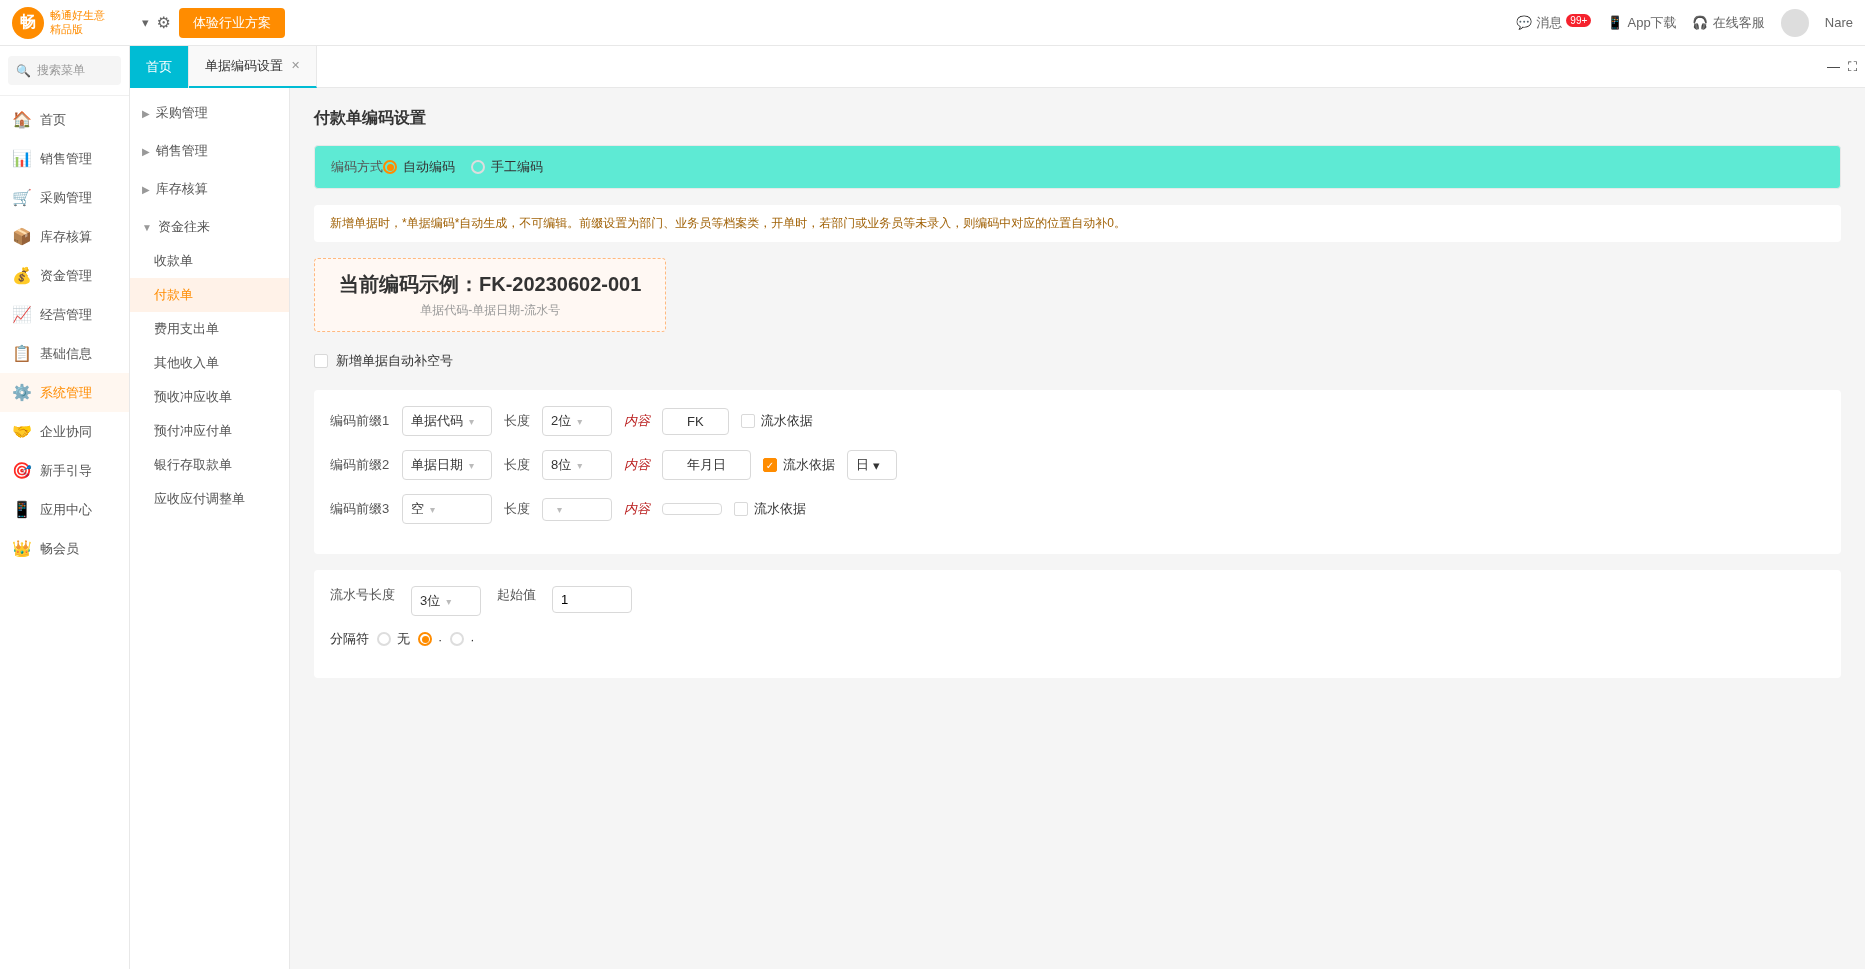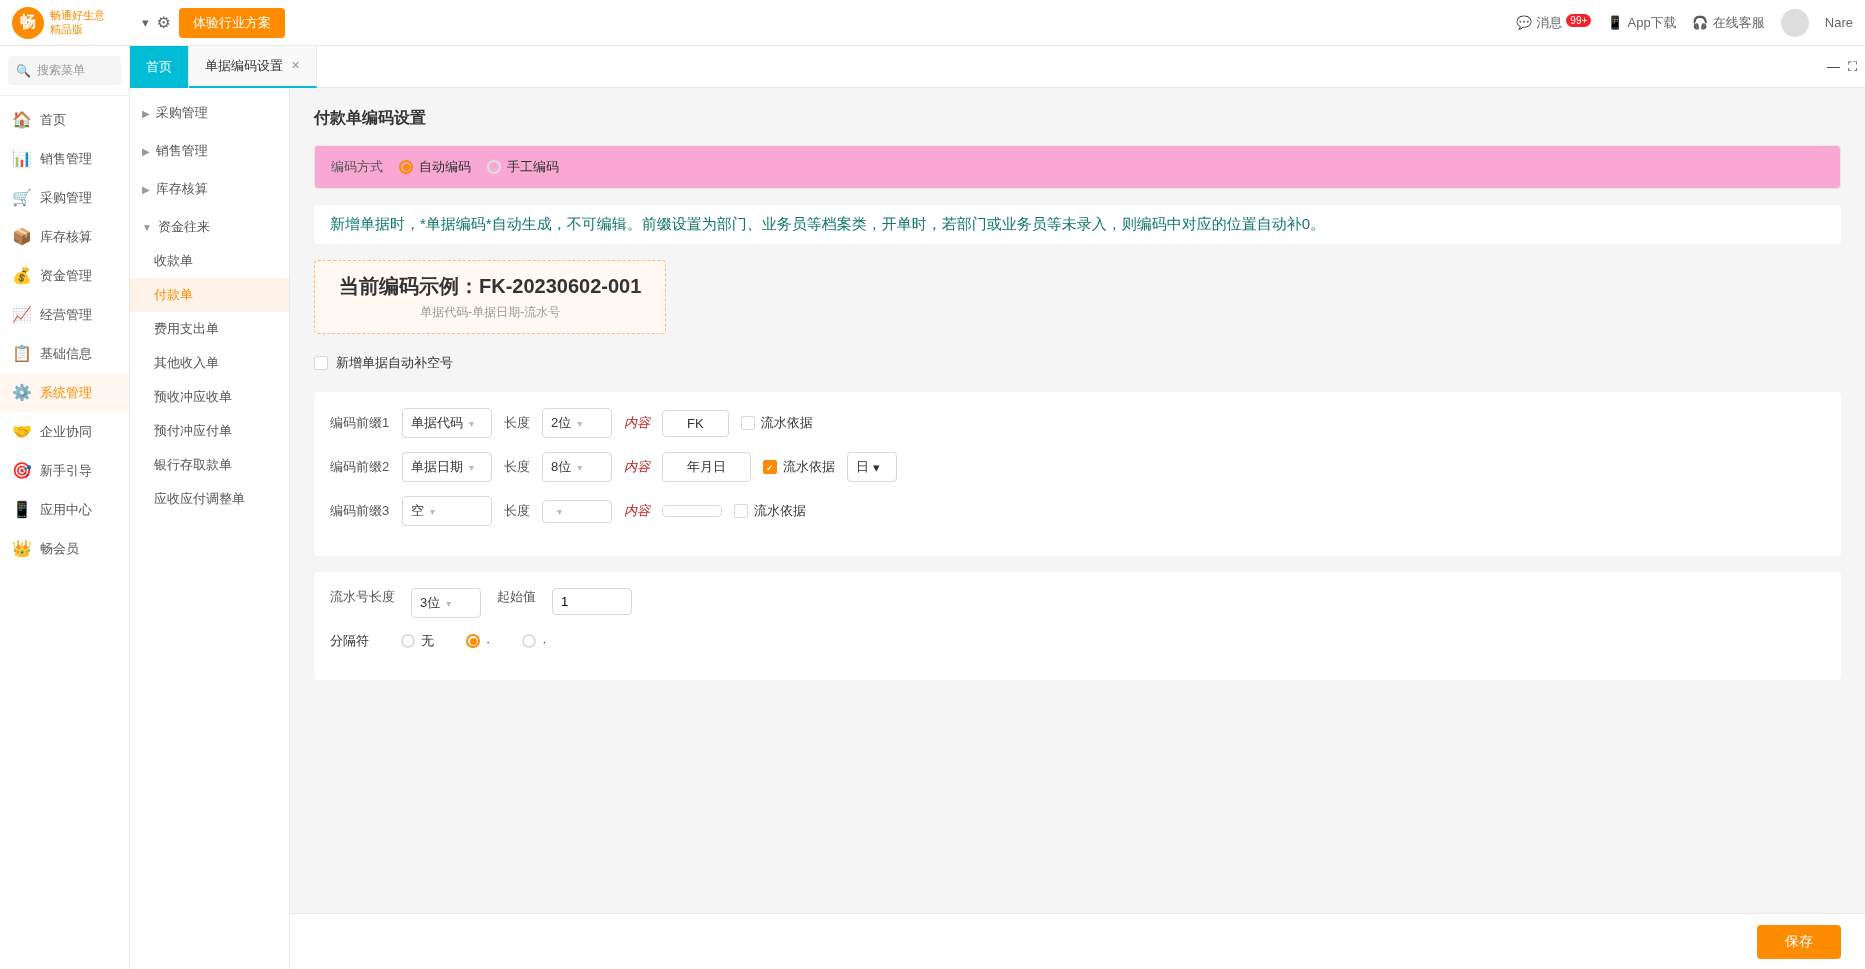--- a/index.html
+++ b/index.html
@@ -209,43 +209,43 @@
     
     .section-title {
       font-size: 16px;
       font-weight: 600;
       color: #333;
       margin-bottom: 16px;
     }
 
     
     .coding-mode {
-      display: flex; align-items: flex-start; gap: 16px;
+      display: flex; align-items: flex-start; gap: 0;
       padding: 12px 16px;
-      background: #f9a8d4;
+      background: #5eead4;
       border: 1px solid #e8e8e8;
       border-radius: 4px;
       margin-bottom: 16px;
     }
     .coding-mode-label { font-size: 13px; color: #555; }
     .radio-group { display: flex; align-items: center; gap: 16px; }
     .radio-item { display: flex; align-items: center; gap: 6px; cursor: pointer; font-size: 13px; }
     .radio-circle {
       width: 14px; height: 14px;
       border-radius: 50%;
       border: 2px solid #ddd;
       display: flex; align-items: center; justify-content: center;
     }
     .radio-circle.checked { border-color: #ff8c00; }
     .radio-dot { width: 7px; height: 7px; border-radius: 50%; background: #ff8c00; }
 
     
     .info-text {
-      font-size: 15px;
-      color: #0f766e;
+      font-size: 12px;
+      color: #a16207;
       margin-bottom: 16px;
       background: #fff;
       padding: 10px 16px;
       border-radius: 4px;
     }
 
     
     .preview-box {
       display: inline-block;
       background: #fff8f3;
@@ -380,21 +380,21 @@
     .start-input {
       padding: 5px 8px;
       border: 1px solid #d9d9d9;
       border-radius: 4px;
       font-size: 13px;
       width: 80px;
     }
 
     
     .separator-row {
-      display: flex; align-items: center; gap: 32px;
+      display: flex; align-items: center; gap: 8px;
       margin-bottom: 14px;
     }
     .sep-radio { display: flex; align-items: center; gap: 6px; font-size: 13px; }
 
     
     .save-bar {
       height: 56px;
       background: #fff;
       border-top: 1px solid #e8e8e8;
       display: flex;
@@ -690,20 +690,17 @@
               </label>
               <label class="sep-radio">
                 <div class="radio-circle"></div>
                 <span>·</span>
               </label>
             </div>
           </div>
 
         </div>
 
-        <div class="save-bar">
-          <button class="save-btn">保存</button>
-        </div>
       </div>
 
     </div>
   </div>
 </div>
 
 </body></html>

